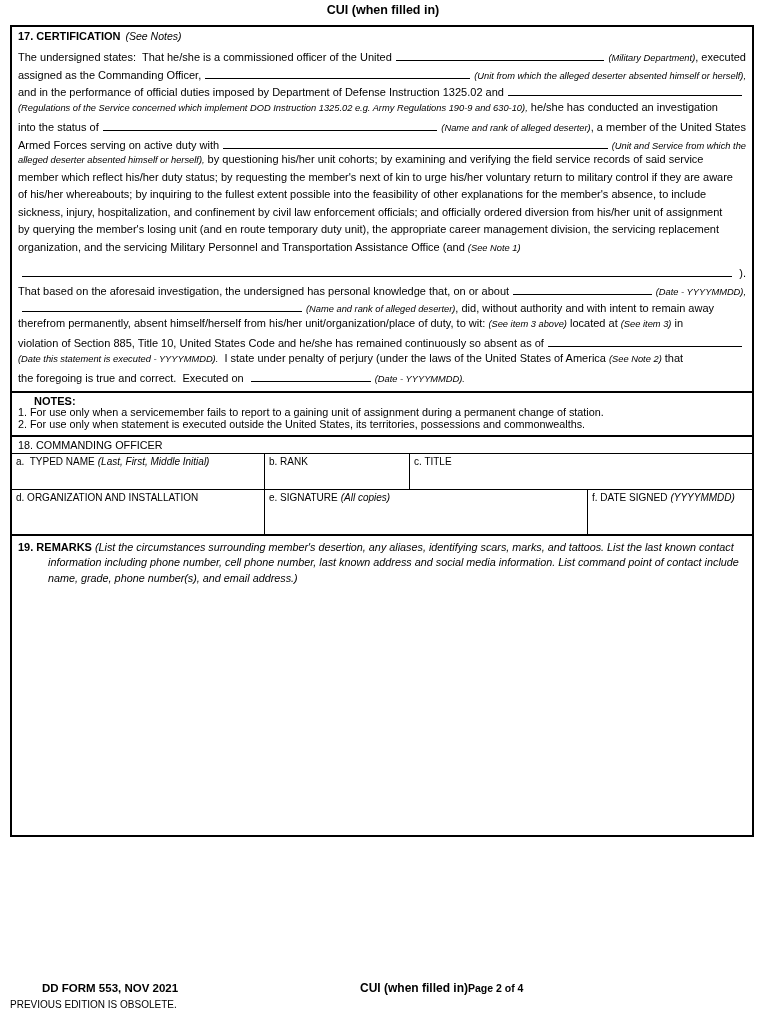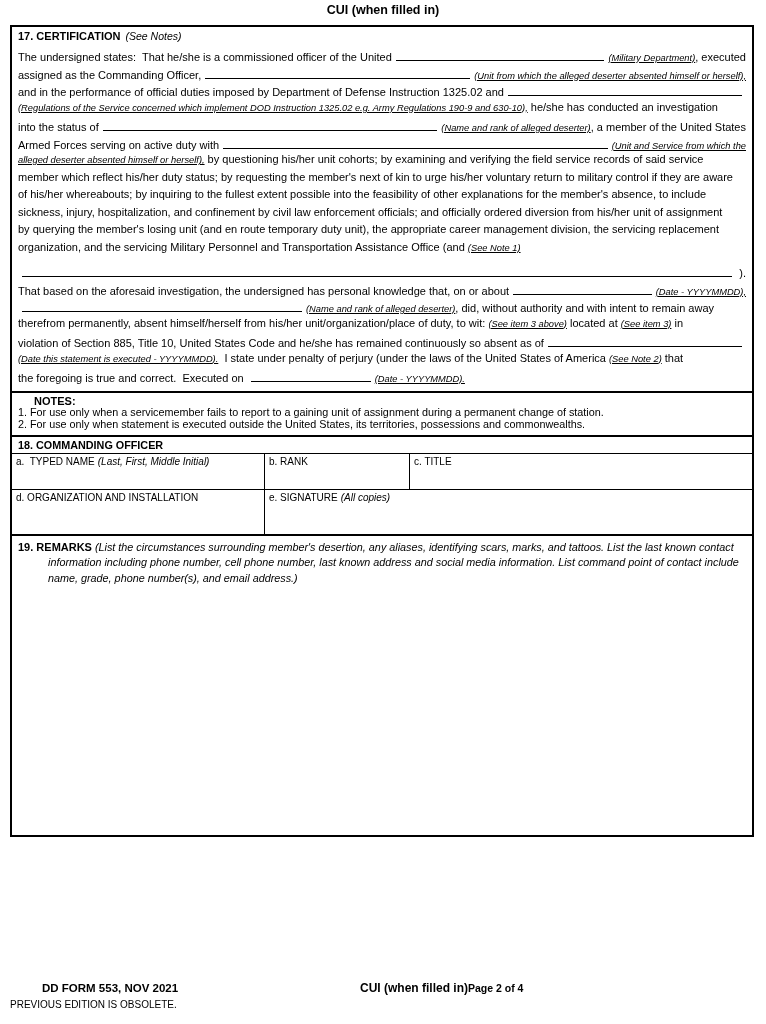--- a/index.html
+++ b/index.html
@@ -17,29 +17,29 @@
     border:2px solid #000; box-sizing:border-box;
     display:flex; flex-direction:column;
   }
   .sec17 {padding:3px 6px 4px 6px;}
   .sec17-title {height:18px; display:flex; align-items:baseline;}
   .sec-title {font-weight:bold; font-size:11px;}
   .title-note {font-style:italic; font-size:10.5px; margin-left:5px;}
   .cert-line {display:flex; align-items:baseline; height:17.5px; white-space:pre;}
   .cert-line.gap {margin-top:6px;}
   .txt {font-size:11px; flex:0 0 auto;}
-  .hint {font-size:9.3px; font-style:italic; flex:0 0 auto;text-decoration:underline;}
+  .hint {font-size:9.3px; font-style:italic; flex:0 0 auto;}
   .blank {height:12px; border-bottom:1px solid #000; margin:0 4px; flex:0 0 auto;}
   .blank.grow {flex:1 1 auto;}
   .notes {border-top:2px solid #000; padding:2px 6px 4px 6px;}
   .notes-title {font-weight:bold; font-size:11px; line-height:12.5px;padding-left:16px;}
   .note-item {font-size:10.8px; line-height:11.8px;}
   .sec18-head {
     border-top:2px solid #000; border-bottom:1px solid #000;
-    font-weight:bold; font-size:10.8px; padding:2px 6px; line-height:12px;
+    font-weight:normal; font-size:10.8px; padding:2px 6px; line-height:12px;
   }
   .row {display:grid;}
   .row1 {grid-template-columns:252px 145px 1fr; height:35px; border-bottom:1px solid #000;}
   .row2 {grid-template-columns:252px 323px 1fr; height:44px; border-bottom:2px solid #000;}
   .cell {padding:2px 4px; font-size:10px; overflow:hidden;}
   .cell + .cell {border-left:1px solid #000;}
   .cell-label {white-space:pre-wrap;}
   .cell-hint {font-style:italic; margin-left:3px;}
   .sec19 {flex:1 1 auto; padding:3px 6px; display:flex; flex-direction:column; overflow:hidden;}
   .remarks-para {padding-left:30px; text-indent:-30px; line-height:13.8px;}
@@ -110,20 +110,23 @@
     </div>
   </div>
 
   <div class="row row2">
     <div class="cell">
       <span class="cell-label">d. ORGANIZATION AND INSTALLATION</span><span class="cell-hint"></span>
     </div>
     <div class="cell">
       <span class="cell-label">e. SIGNATURE</span><span class="cell-hint">(All copies)</span>
     </div>
+    <div class="cell">
+      <span class="cell-label">f. DATE SIGNED</span><span class="cell-hint">(YYYYMMDD)</span>
+    </div>
   </div>
 
   <div class="sec19">
     <div class="remarks-para">
       <span class="remarks-label">19. REMARKS</span><span class="remarks-hint">(List the circumstances surrounding member's desertion, any aliases, identifying scars, marks, and tattoos.  List the last known contact information including phone number, cell phone number, last known address and social media information.  List command point of contact include name, grade, phone number(s), and email address.)</span>
     </div>
     <div class="remarks-space"></div>
   </div>
 
 </div>

